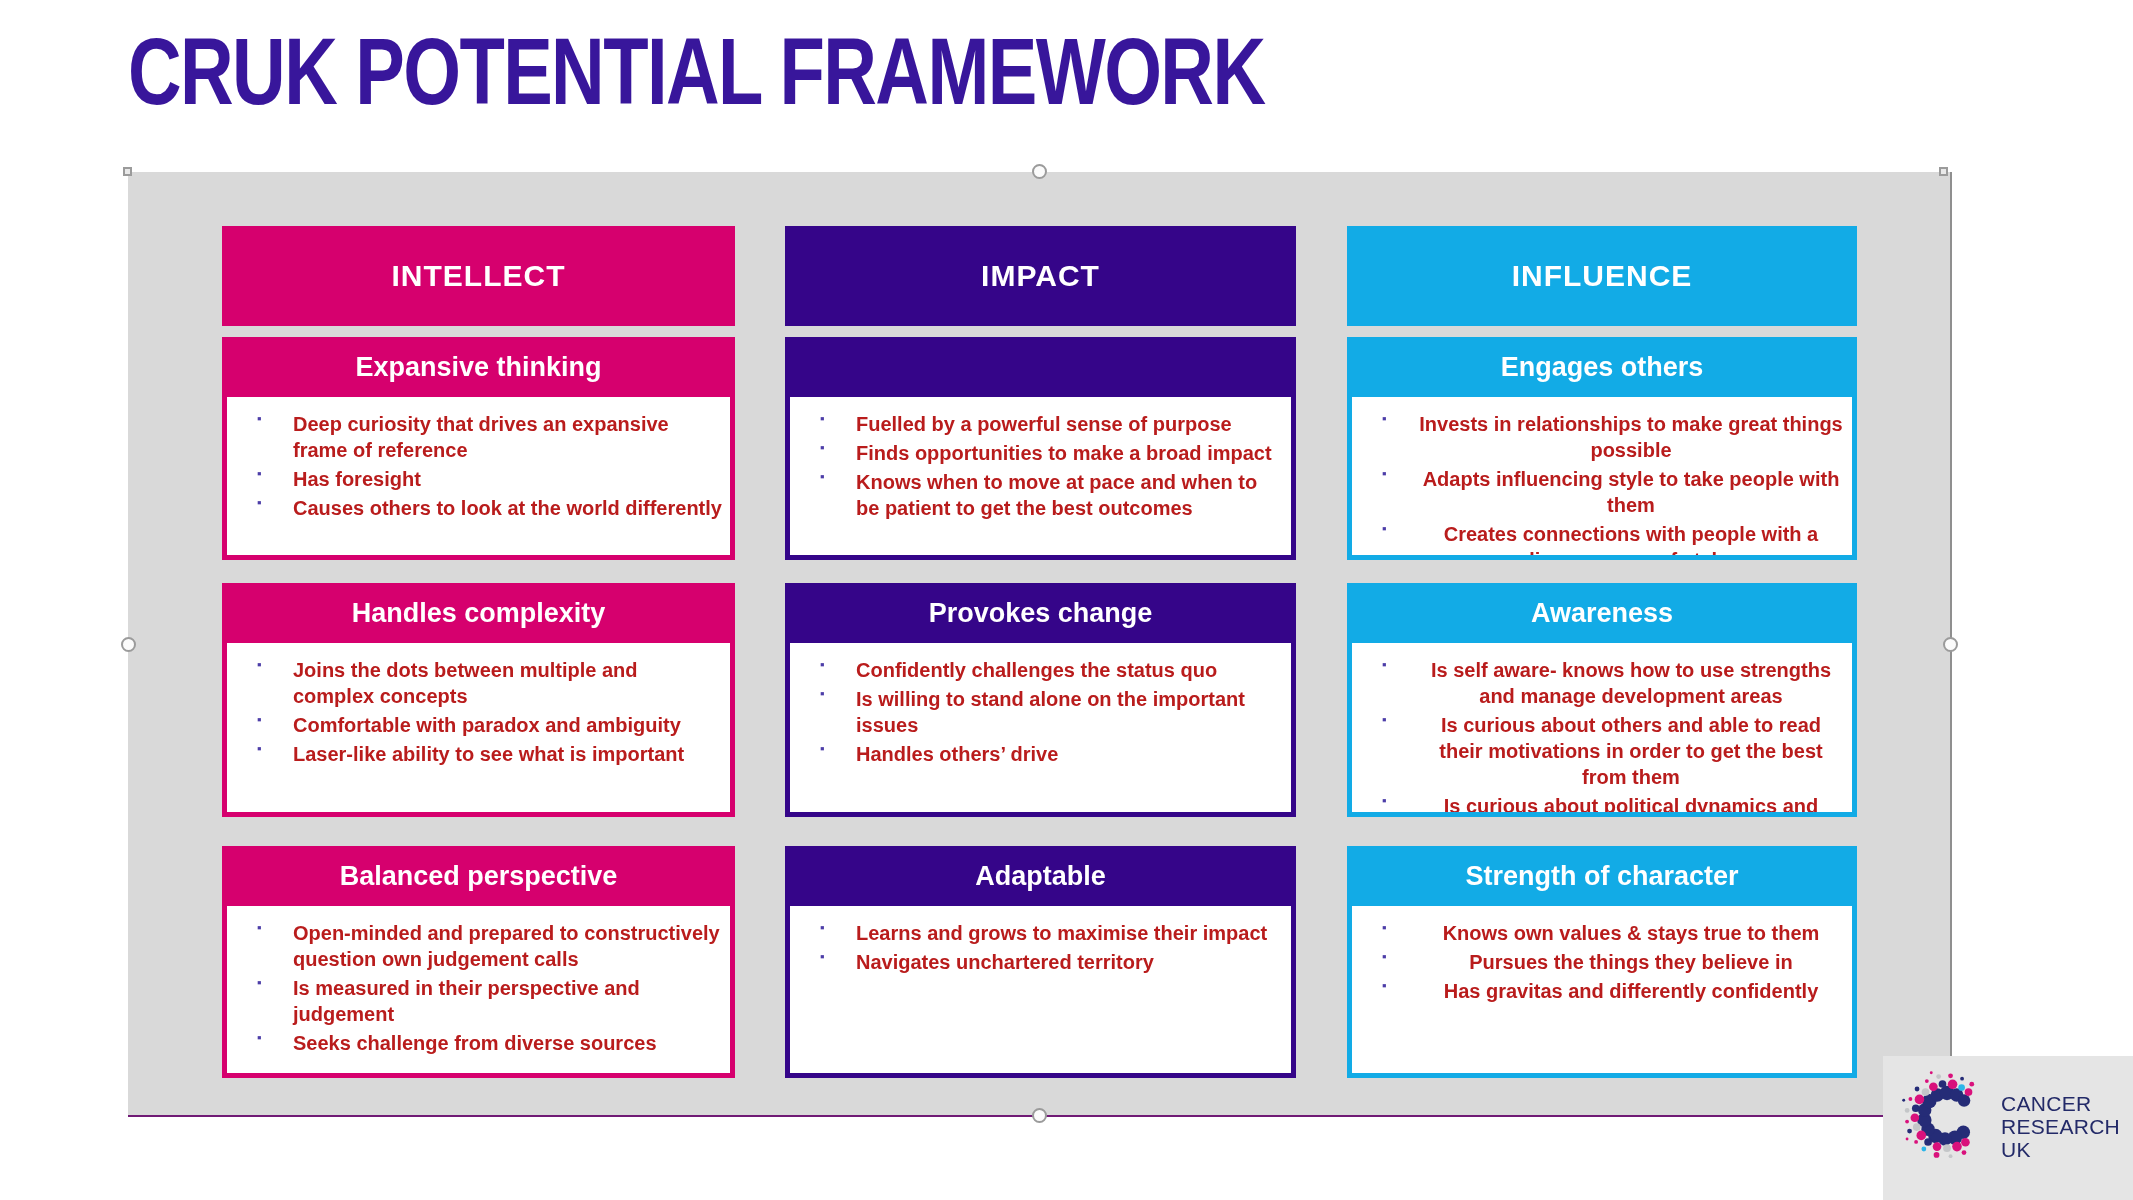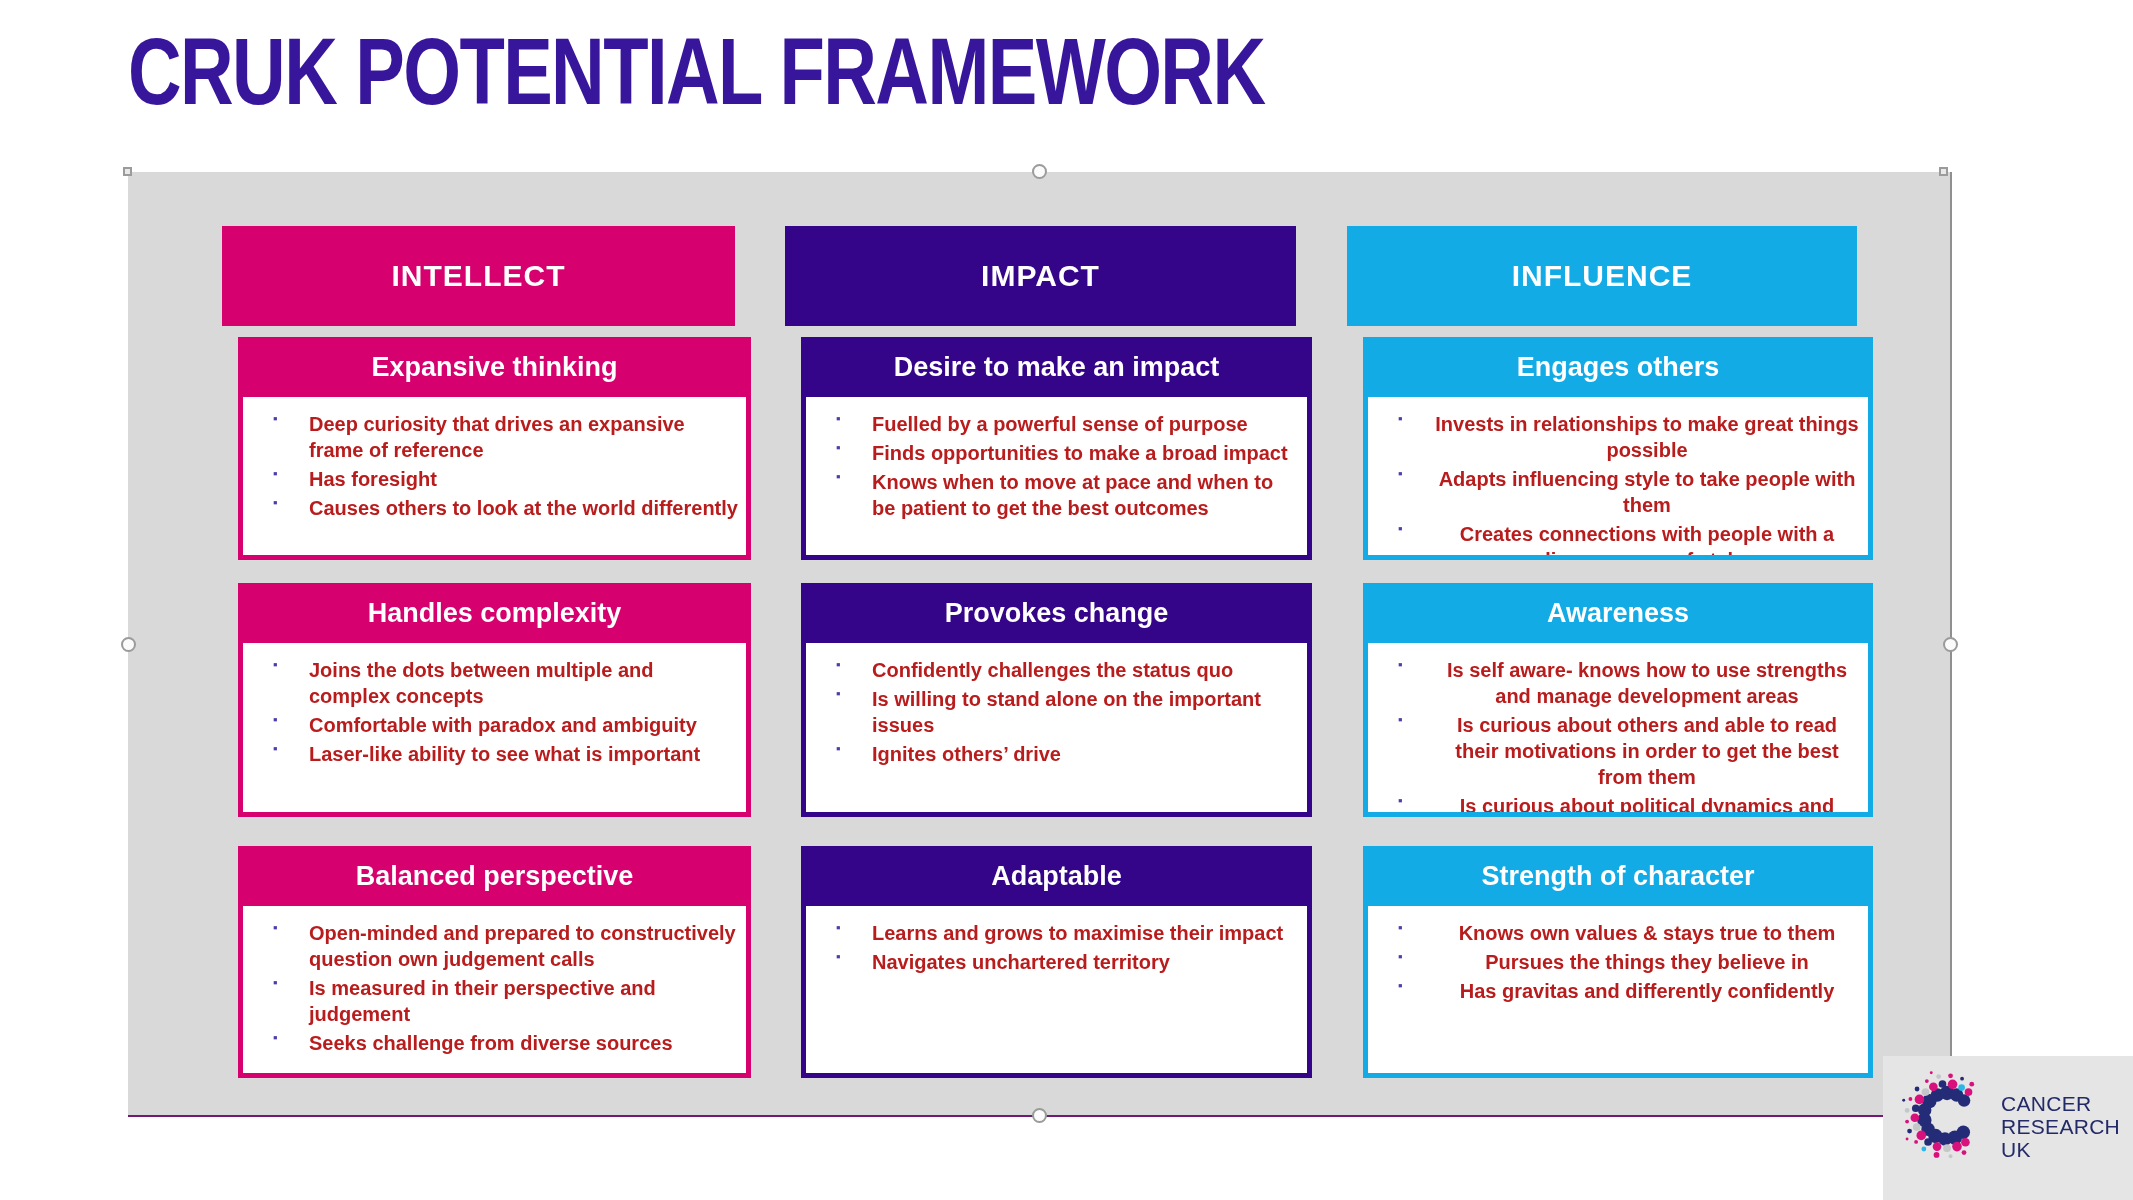--- a/index.html
+++ b/index.html
@@ -41,21 +41,21 @@
   .col-header{
     position:absolute;top:54px;left:0;width:100%;height:100px;
     display:flex;align-items:center;justify-content:center;
     color:#ffffff;font-weight:700;font-size:30px;letter-spacing:1px;
   }
   .bg-pink{background:#D6006E;}
   .bg-purple{background:#350589;}
   .bg-cyan{background:#12ABE6;text-align:center;}
 
   
-  .card{position:absolute;left:0;width:100%;margin-left:16px;}
+  .card{position:absolute;left:0;width:100%;}
   .row1{top:165px;height:223px;}
   .row2{top:411px;height:234px;}
   .row3{top:674px;height:232px;}
   .card-title{
     height:60px;display:flex;align-items:center;justify-content:center;
     color:#ffffff;font-weight:700;font-size:27px;
   }
   .card-body{
     position:absolute;left:5px;right:5px;top:60px;bottom:5px;
     background:#ffffff;overflow:hidden;
@@ -123,37 +123,36 @@
         <li>Seeks challenge from diverse sources</li>
       </ul>
         </div>
     </div>
   </div>
 
   <div class="column column-impact">
     <div class="col-header bg-purple">IMPACT</div>
 
     <div class="card bg-purple row1">
-      <div class="card-title">Desire to make an impact</div>
       <div class="card-body">
           <ul>
         <li>Fuelled by a powerful sense of purpose</li>
         <li>Finds opportunities to make a broad impact</li>
         <li>Knows when to move at pace and when to be patient to get the best outcomes</li>
       </ul>
         </div>
     </div>
 
     <div class="card bg-purple row2">
       <div class="card-title">Provokes change</div>
       <div class="card-body">
           <ul>
         <li>Confidently challenges the status quo</li>
         <li>Is willing  to stand alone on the important issues</li>
-        <li>Ignites others’ drive</li>
+        <li>Handles others’ drive</li>
       </ul>
         </div>
     </div>
 
     <div class="card bg-purple row3">
       <div class="card-title">Adaptable</div>
       <div class="card-body">
           <ul>
         <li>Learns and grows to maximise their impact</li>
         <li>Navigates unchartered territory</li>

